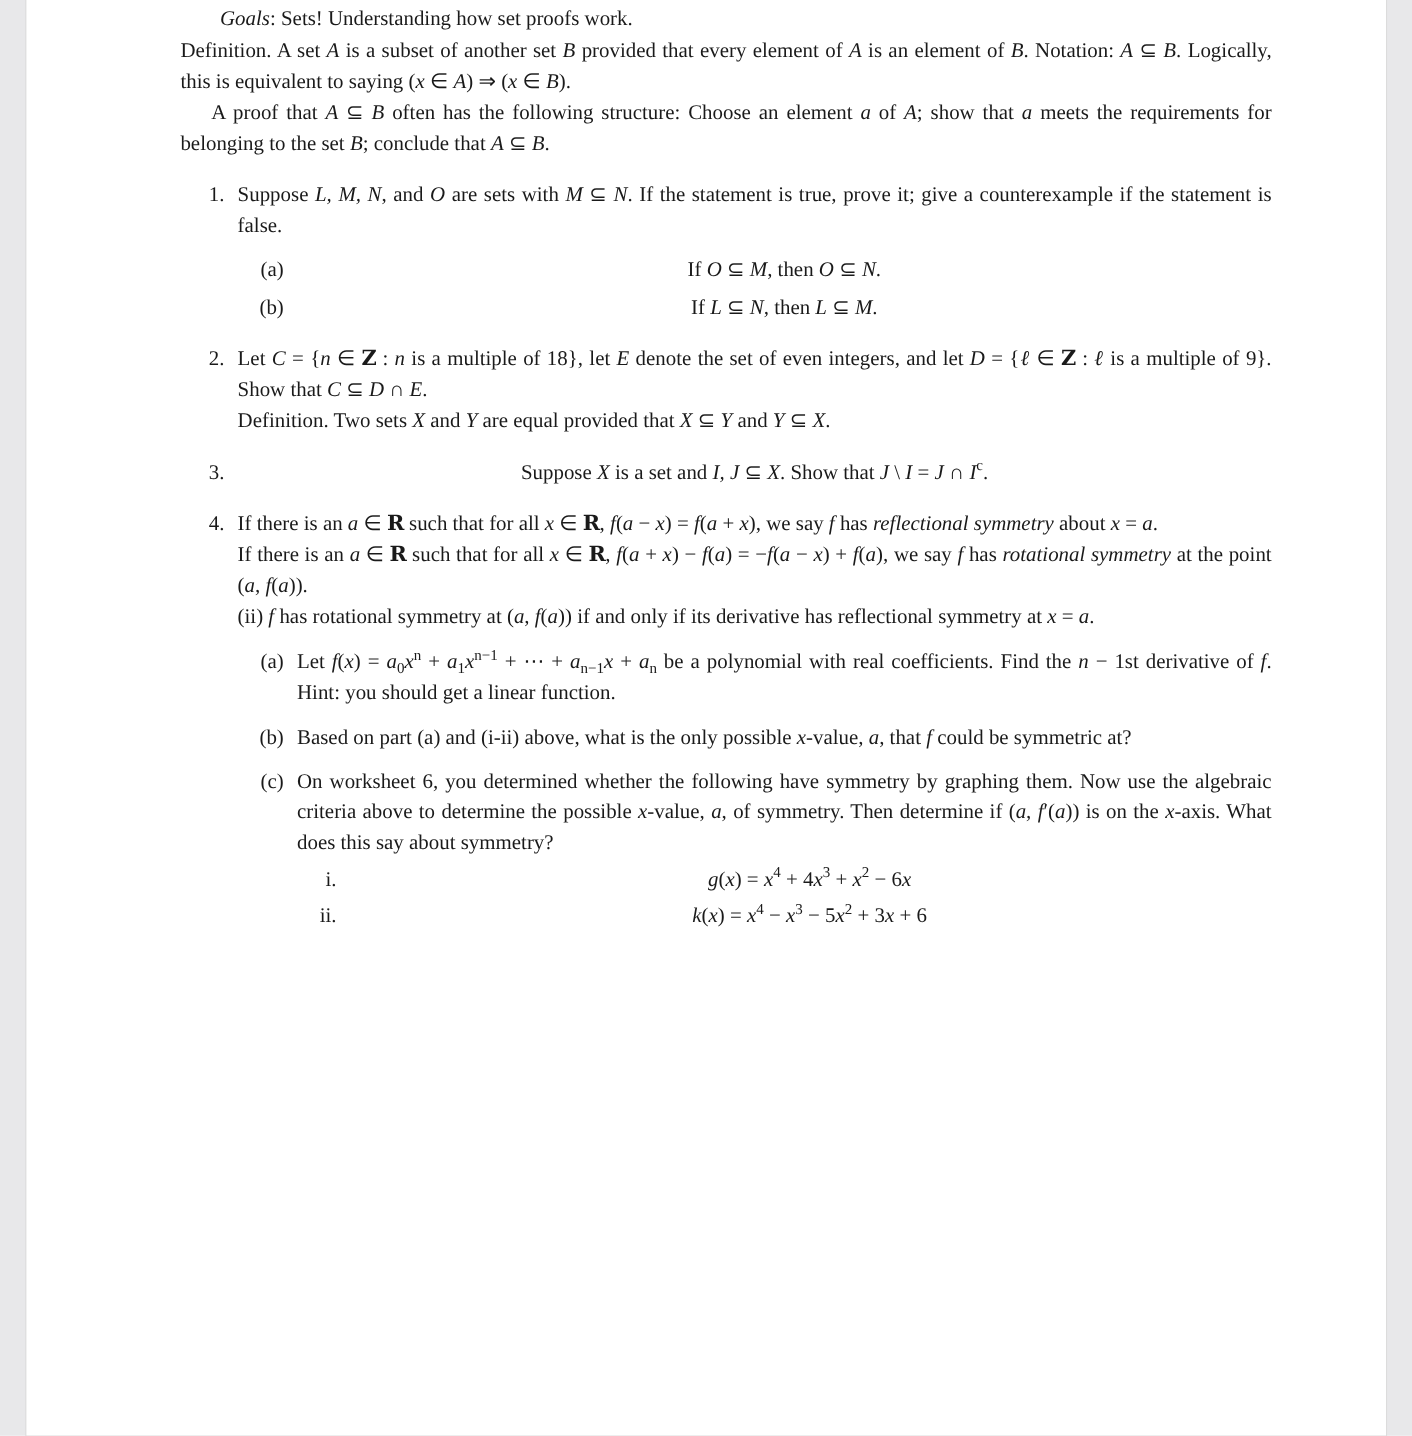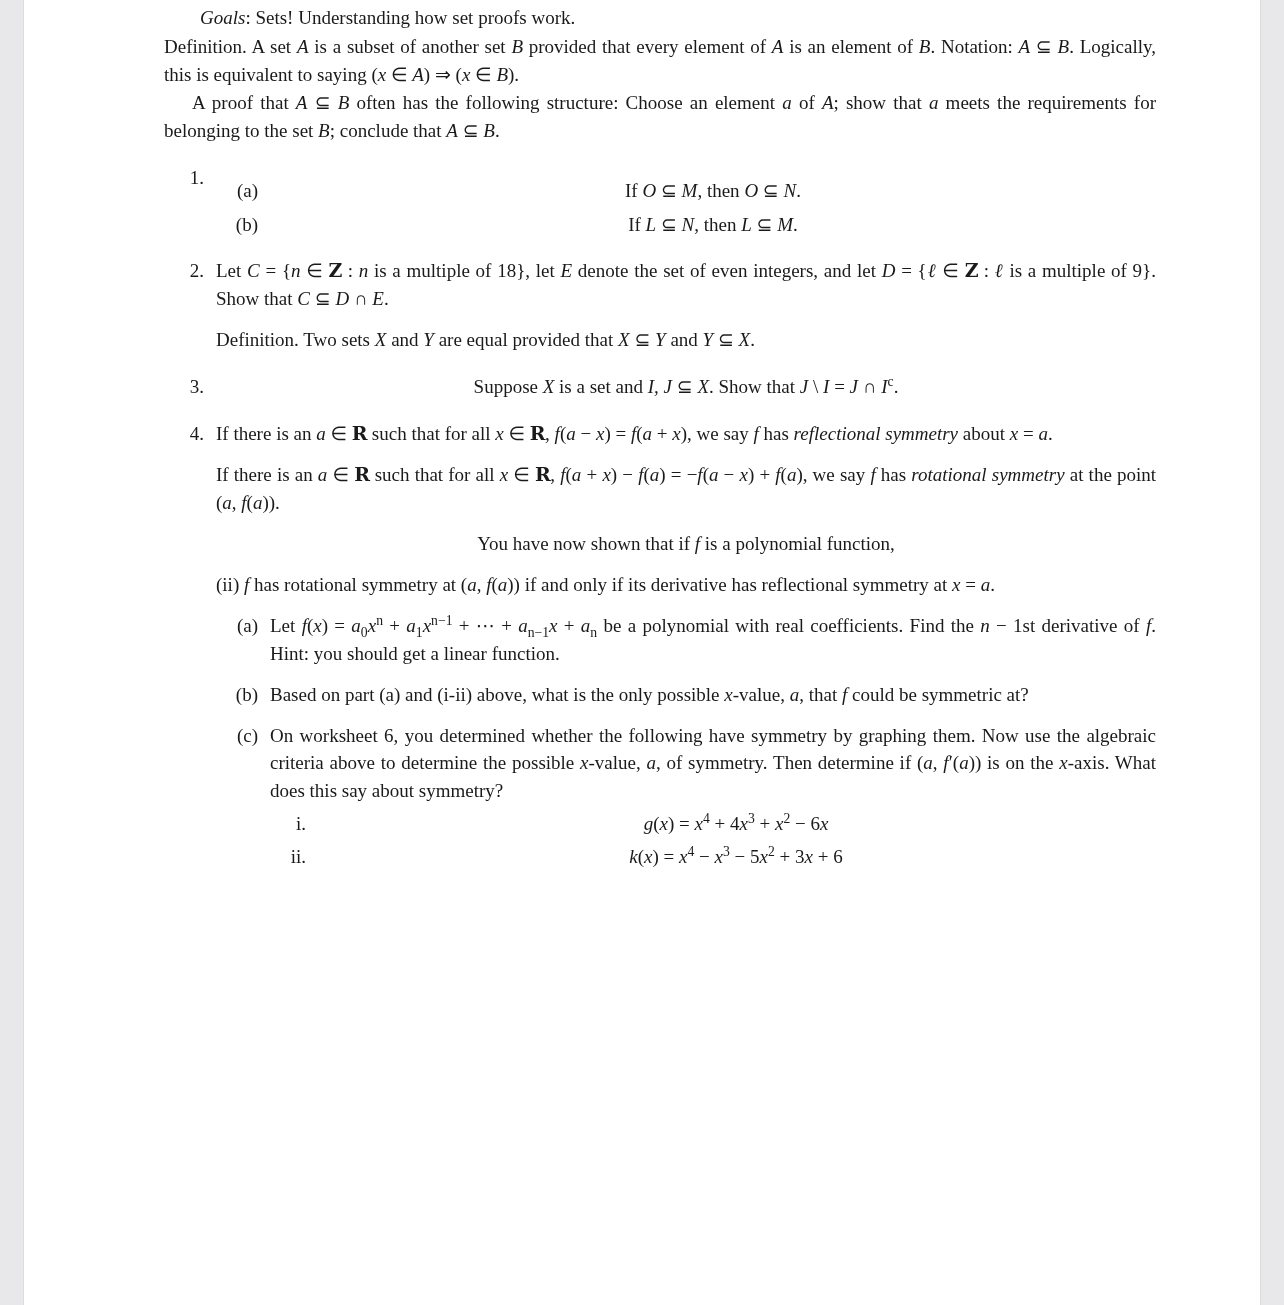--- a/index.html
+++ b/index.html
@@ -58,21 +58,21 @@
   .lvl1 { margin-top: 19px; }
   .lvl1 > .marker { width: 40px; margin-right: 12px; }
 
   .lvl2 { margin-top: 13px; }
   .lvl2 > .marker { width: 42px; margin-right: 12px; }
 
   .lvl3 { margin-top: 5px; }
   .lvl3 > .marker { width: 36px; margin-right: 10px; }
 
   .sub-block { margin-top: 14px; }
-  .blockpara { margin-top: 13px; }
+  .blockpara { }
   .blockpara:first-child { margin-top: 0; }
 
   .roman-block { margin-top: 10px; margin-left: 48px; }
 
   .tight { margin-top: 6px; }
 
   sup { font-size: 0.72em; vertical-align: super; line-height: 0; }
   sub { font-size: 0.72em; vertical-align: sub; line-height: 0; }
 
   .nojust { text-align: center; }
@@ -89,20 +89,21 @@
       A set <span class="mi">A</span> is a subset of another set <span class="mi">B</span> provided that every element of <span class="mi">A</span> is an element of <span class="mi">B</span>. Notation: <span class="mi">A</span> ⊆ <span class="mi">B</span>. Logically, this is equivalent to saying (<span class="mi">x</span> ∈ <span class="mi">A</span>) ⇒ (<span class="mi">x</span> ∈ <span class="mi">B</span>).
     </span></p>
 
     <p class="para indent">A proof that <span class="mi">A</span> ⊆ <span class="mi">B</span> often has the following structure: Choose an element <span class="mi">a</span> of <span class="mi">A</span>; show that <span class="mi">a</span> meets the requirements for belonging to the set <span class="mi">B</span>; conclude that <span class="mi">A</span> ⊆ <span class="mi">B</span>.</p>
 
     <ol class="outer">
 
       <li class="item lvl1">
         <span class="marker">1.</span>
         <div class="body">
+          <div>Suppose <span class="mi">L, M, N</span>, and <span class="mi">O</span> are sets with <span class="mi">M</span> ⊆ <span class="mi">N</span>. If the statement is true, prove it; give a counterexample if the statement is false.</div>
           <ol class="inner sub-block">
             <li class="item lvl2">
               <span class="marker">(a)</span>
               <div class="body nojust">If <span class="mi">O</span> ⊆ <span class="mi">M</span>, then <span class="mi">O</span> ⊆ <span class="mi">N</span>.</div>
             </li>
             <li class="item lvl2 tight">
               <span class="marker">(b)</span>
               <div class="body nojust">If <span class="mi">L</span> ⊆ <span class="mi">N</span>, then <span class="mi">L</span> ⊆ <span class="mi">M</span>.</div>
             </li>
           </ol>
@@ -123,21 +124,20 @@
       </li>
 
       <li class="item lvl1">
         <span class="marker">4.</span>
         <div class="body">
 
           <div class="blockpara">If there is an <span class="mi">a</span> ∈ <span class="bb">R</span> such that for all <span class="mi">x</span> ∈ <span class="bb">R</span>, <span class="mi">f</span>(<span class="mi">a</span> − <span class="mi">x</span>) = <span class="mi">f</span>(<span class="mi">a</span> + <span class="mi">x</span>), we say <span class="mi">f</span> has <i>reflectional symmetry</i> about <span class="mi">x</span> = <span class="mi">a</span>.</div>
 
           <div class="blockpara">If there is an <span class="mi">a</span> ∈ <span class="bb">R</span> such that for all <span class="mi">x</span> ∈ <span class="bb">R</span>, <span class="mi">f</span>(<span class="mi">a</span> + <span class="mi">x</span>) − <span class="mi">f</span>(<span class="mi">a</span>) = −<span class="mi">f</span>(<span class="mi">a</span> − <span class="mi">x</span>) + <span class="mi">f</span>(<span class="mi">a</span>), we say <span class="mi">f</span> has <i>rotational symmetry</i> at the point (<span class="mi">a</span>, <span class="mi">f</span>(<span class="mi">a</span>)).</div>
 
-          <div class="blockpara nojust">You have now shown that if <span class="mi">f</span> is a polynomial function,</div>
 
 
           <div class="blockpara">(ii) <span class="mi">f</span> has rotational symmetry at (<span class="mi">a</span>, <span class="mi">f</span>(<span class="mi">a</span>)) if and only if its derivative has reflectional symmetry at <span class="mi">x</span> = <span class="mi">a</span>.</div>
 
           <ol class="inner sub-block">
             <li class="item lvl2">
               <span class="marker">(a)</span>
               <div class="body">Let <span class="mi">f</span>(<span class="mi">x</span>) = <span class="mi">a</span><sub>0</sub><span class="mi">x</span><sup>n</sup> + <span class="mi">a</span><sub>1</sub><span class="mi">x</span><sup>n−1</sup> + ⋯ + <span class="mi">a</span><sub>n−1</sub><span class="mi">x</span> + <span class="mi">a</span><sub>n</sub> be a polynomial with real coefficients. Find the <span class="mi">n</span> − 1st derivative of <span class="mi">f</span>. Hint: you should get a linear function.</div>
             </li>
             <li class="item lvl2">

